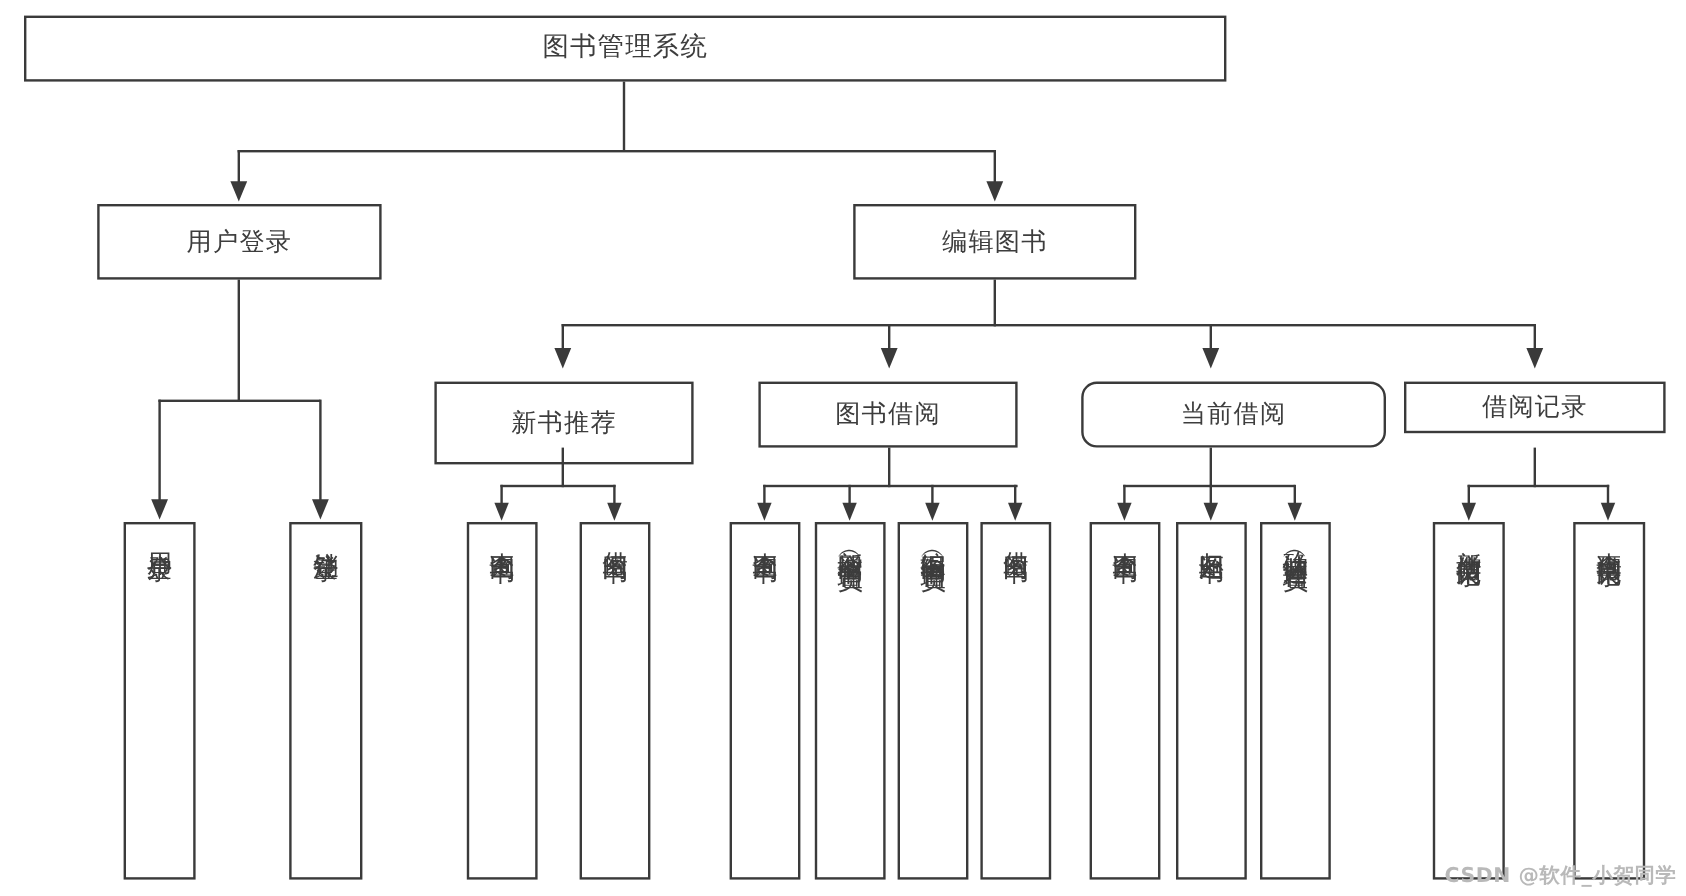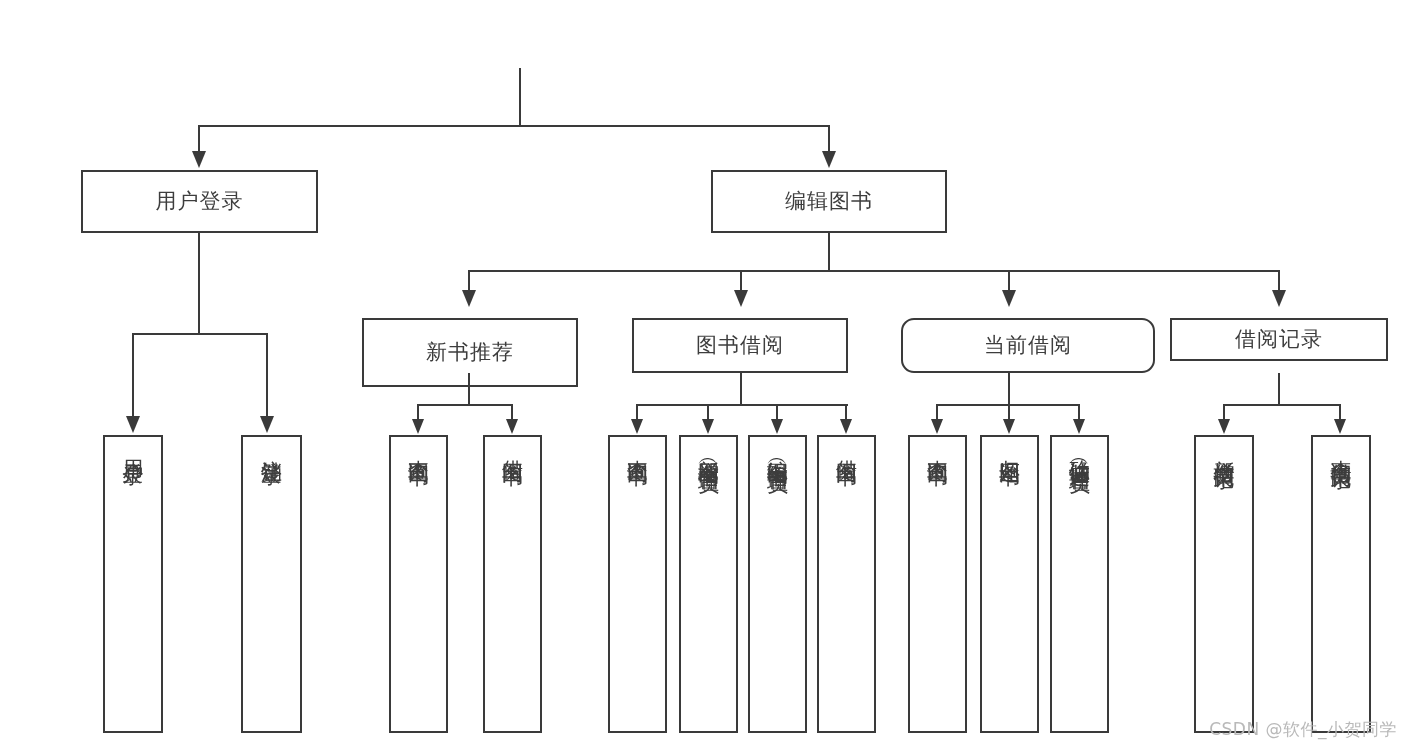--- a/index.html
+++ b/index.html
@@ -72,27 +72,31 @@
   
   #watermark{
     position:absolute;
     right:8px;
     bottom:6px;
     font-size:17px;
     color:#b9b9b9;
     letter-spacing:0.5px;
     white-space:nowrap;
     font-family:"DejaVu Sans","Liberation Sans",sans-serif;
+    font-weight:bold;
   }
 </style>
 </head>
 <body>
 
 <div id="canvas">
 
+  <div class="node h root" style="left:20px;top:13px;width:1002px;height:55px;">
+    <span>图书管理系统</span>
+  </div>
 
   <div class="ln v" style="left:519px;top:68px;width:2px;height:58px;"></div>
 
   <div class="ln h" style="left:198px;top:125px;width:632px;height:2px;"></div>
 
   <div class="ln v" style="left:198px;top:125px;width:2px;height:28px;"></div>
   <div class="arrow" style="left:192px;top:151px;"></div>
 
   <div class="ln v" style="left:828px;top:125px;width:2px;height:28px;"></div>
   <div class="arrow" style="left:822px;top:151px;"></div>

